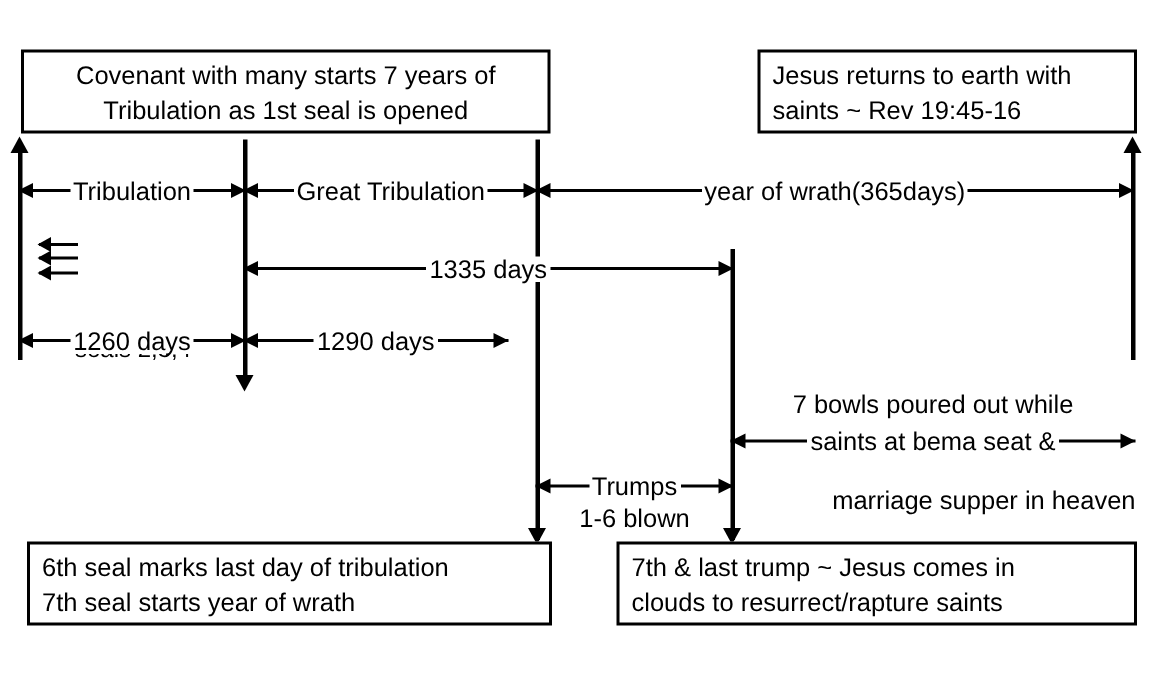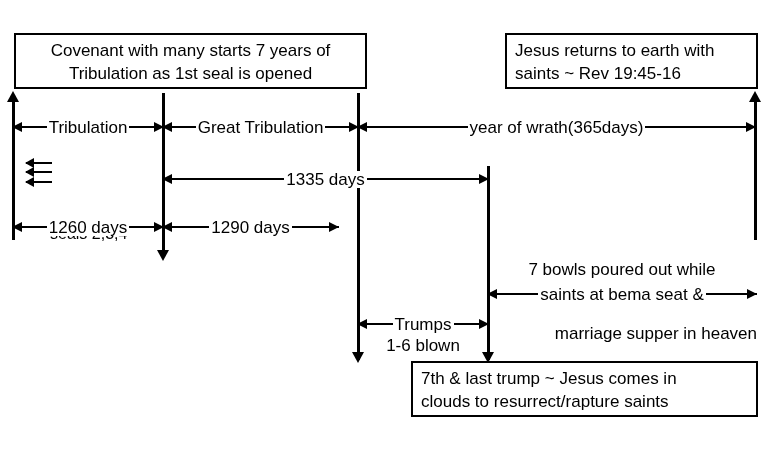--- a/index.html
+++ b/index.html
@@ -200,20 +200,22 @@
 
 <div id="canvas">
 
   <div class="box center" id="box-covenant">Covenant with many starts 7 years of
 Tribulation as 1st seal is opened</div>
 
   <div class="box left" id="box-jesus-returns">Jesus returns to earth with
 saints ~  Rev 19:45-16</div>
 
 
+  <div class="box left" id="box-sixth-seal">6th seal marks last day of tribulation
+7th seal starts year of wrath</div>
 
   <div class="box left" id="box-seventh-trump">7th &amp; last trump ~ Jesus comes in
 clouds to resurrect/rapture saints</div>
 
   <div class="vline" id="vline-start"></div>
   <div class="vline" id="vline-midtrib"></div>
   <div class="vline" id="vline-trib-end"></div>
   <div class="vline" id="vline-45-end"></div>
   <div class="vline" id="vline-wrath-end"></div>
 

